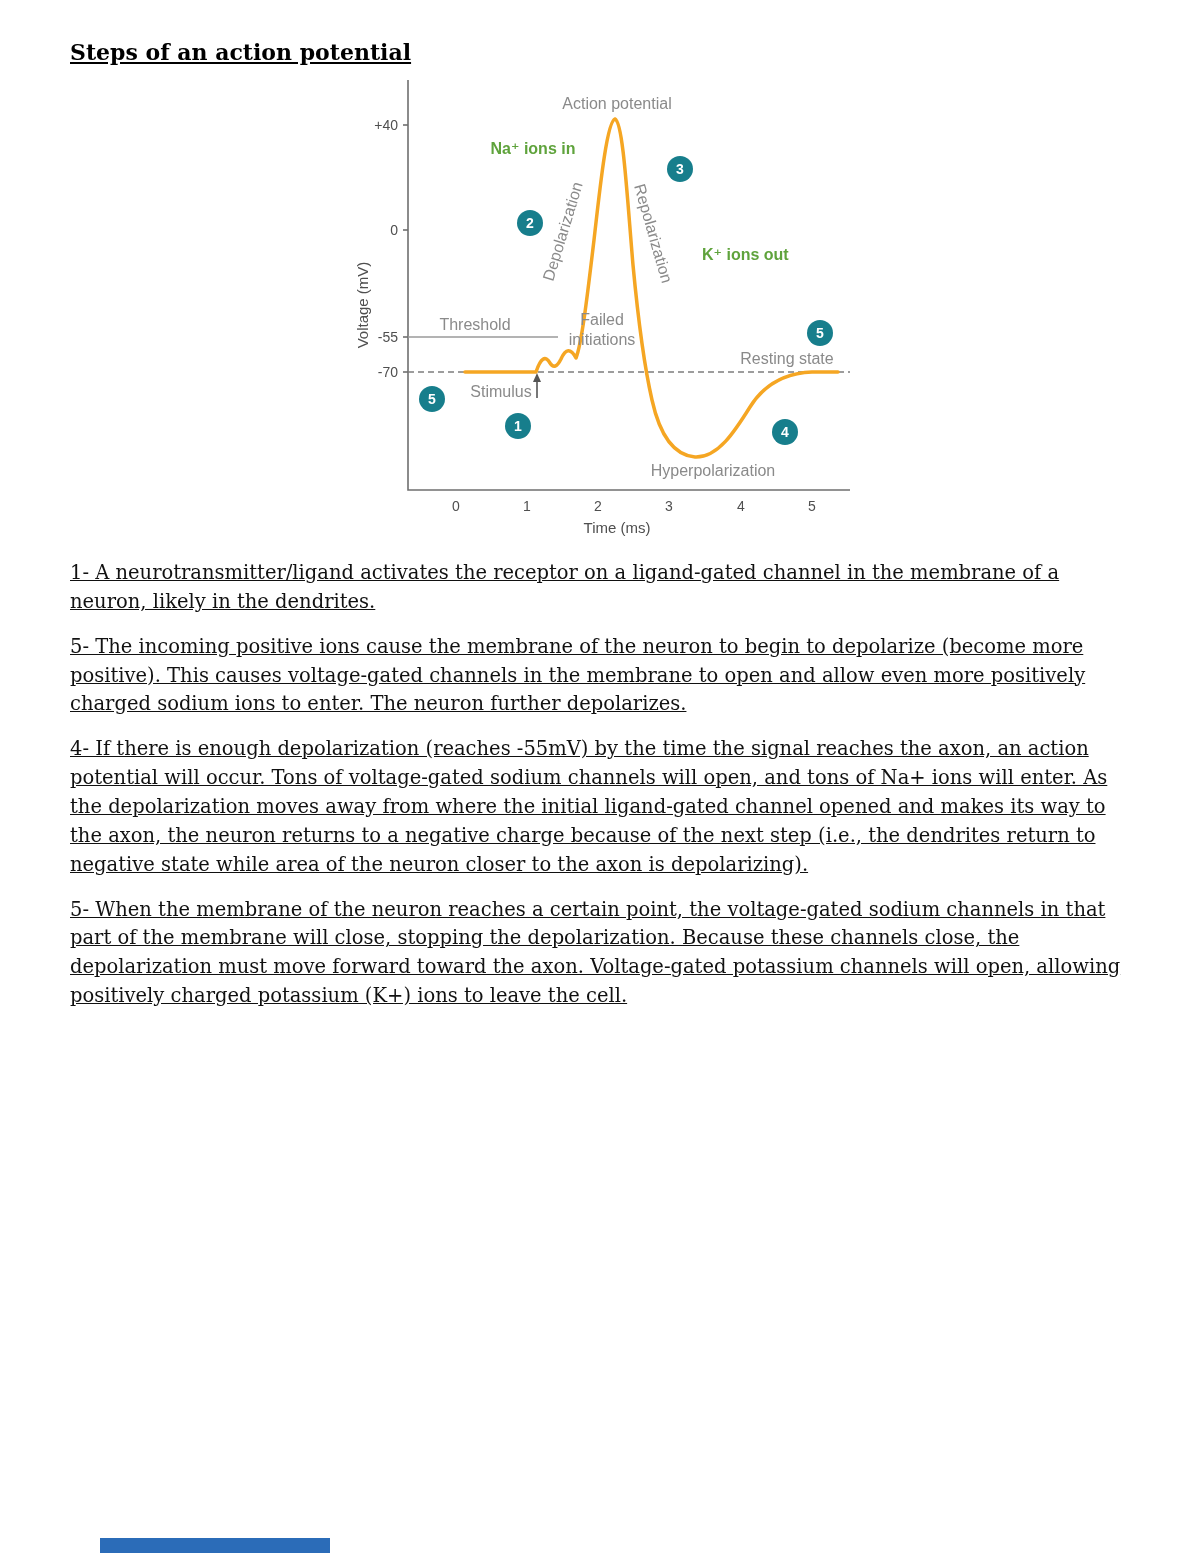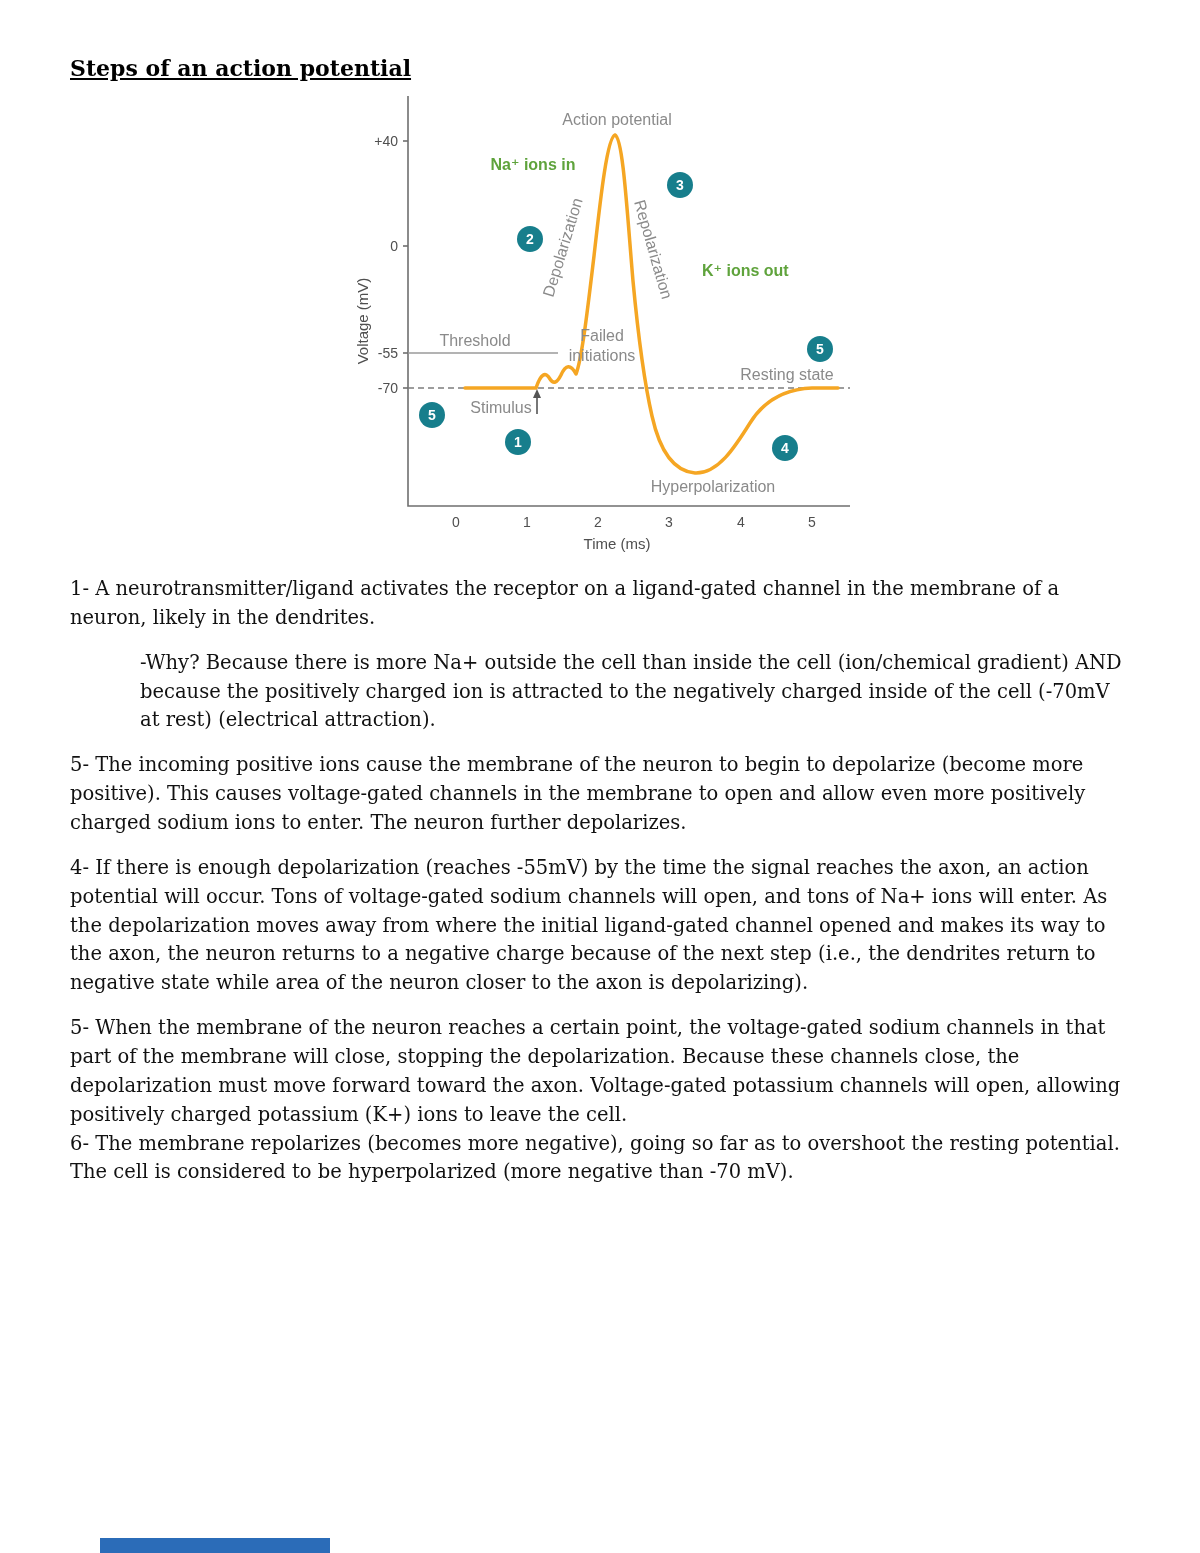--- a/index.html
+++ b/index.html
@@ -1,18 +1,18 @@
 <!DOCTYPE html>
 <html><head>
 <meta charset="utf-8">
 <style>
   html,body{margin:0;padding:0;background:#ffffff;}
   body{width:1200px;height:1553px;position:relative;overflow:hidden;
        font-family:"DejaVu Serif", serif;color:#111;}
-  .page{padding:55px 70px 0 70px;}
+  .page{padding:39px 70px 0 70px;text-decoration:underline;}
   .doc-title{font-size:22px;font-weight:bold;text-decoration:underline;
              margin:0 0 10px 0;color:#000;}
   .figure-wrap{margin:10px 0 6px 280px;width:560px;height:472px;position:relative;}
   svg{font-family:"Liberation Sans","DejaVu Sans",sans-serif;}
   .axis{stroke:#6f6f6f;stroke-width:1.6;fill:none;}
   .tick-text{fill:#4f4f4f;font-size:14px;}
   .axis-label{fill:#4f4f4f;font-size:15px;}
   .gray-label{fill:#8a8a8a;font-size:16px;}
   .green-label{font-size:16px;font-weight:bold;}
   .curve{fill:none;stroke-width:3.5;stroke-linecap:round;stroke-linejoin:round;}
@@ -107,27 +107,25 @@
       <g>
         <circle cx="435" cy="357" r="13" fill="#177E8C" class="marker-circle"></circle>
         <text x="435" y="362" class="marker-num">4</text>
       </g>
     </svg>
   </div>
 
   <section class="notes">
     <p class="para">1- A neurotransmitter/ligand activates the receptor on a ligand-gated channel in the membrane of a neuron, likely in the dendrites.</p>
 
-    <p class="why">-Why? Because there is more Na+ outside the cell than inside the cell (ion/chemical gradient) AND because the positively charged ion is attracted to the negatively charged inside of the cell (-70mV at rest) (electrical attraction).</p>
 
     <p class="para">5- The incoming positive ions cause the membrane of the neuron to begin to depolarize (become more positive). This causes voltage-gated channels in the membrane to open and allow even more positively charged sodium ions to enter. The neuron further depolarizes.</p>
 
     <p class="para">4- If there is enough depolarization (reaches -55mV) by the time the signal reaches the axon, an action potential will occur. Tons of voltage-gated sodium channels will open, and tons of Na+ ions will enter. As the depolarization moves away from where the initial ligand-gated channel opened and makes its way to the axon, the neuron returns to a negative charge because of the next step (i.e., the dendrites return to negative state while area of the neuron closer to the axon is depolarizing).</p>
 
     <p class="para tight">5- When the membrane of the neuron reaches a certain point, the voltage-gated sodium channels in that part of the membrane will close, stopping the depolarization. Because these channels close, the depolarization must move forward toward the axon. Voltage-gated potassium channels will open, allowing positively charged potassium (K+) ions to leave the cell.</p>
 
-    <p class="para">6- The membrane repolarizes (becomes more negative), going so far as to overshoot the resting potential. The cell is considered to be hyperpolarized (more negative than -70 mV).</p>
 
   </section>
 
 </div>
 
 <div class="footer-bar" style="background:#2B6CB8;"></div>
 
 </body></html>

